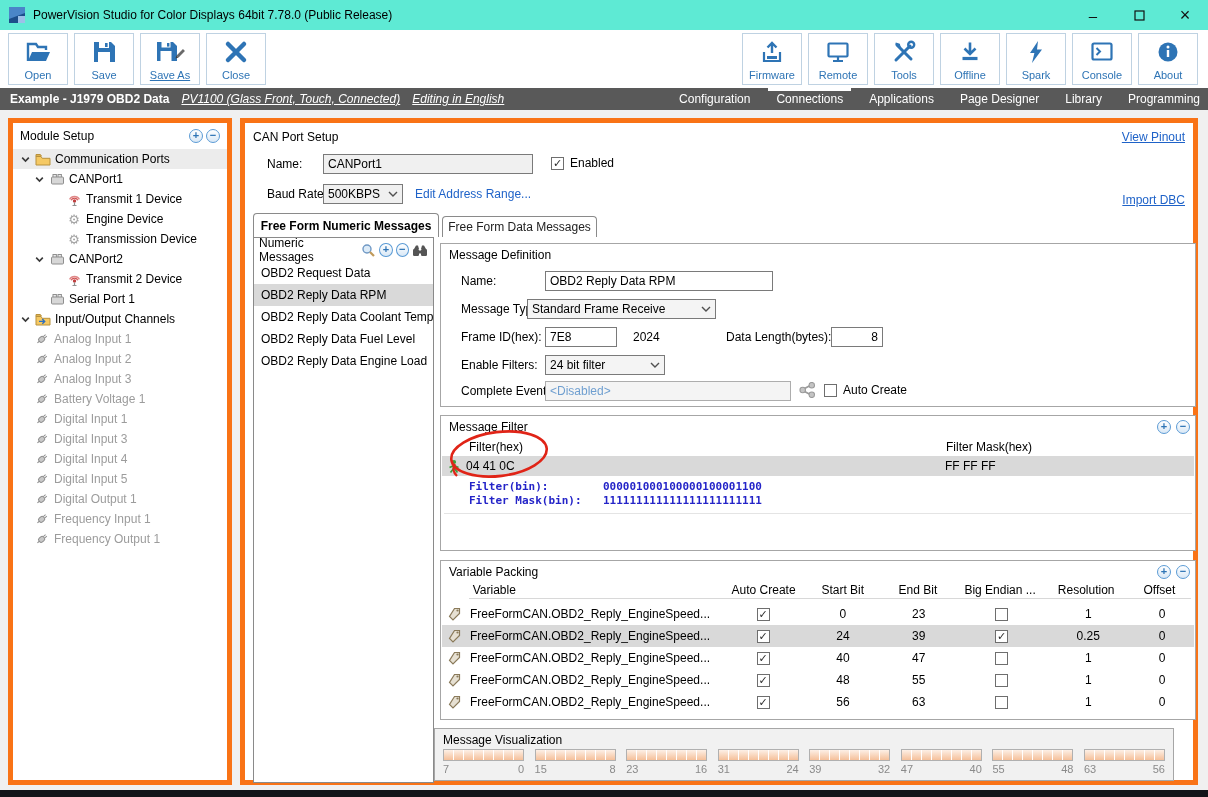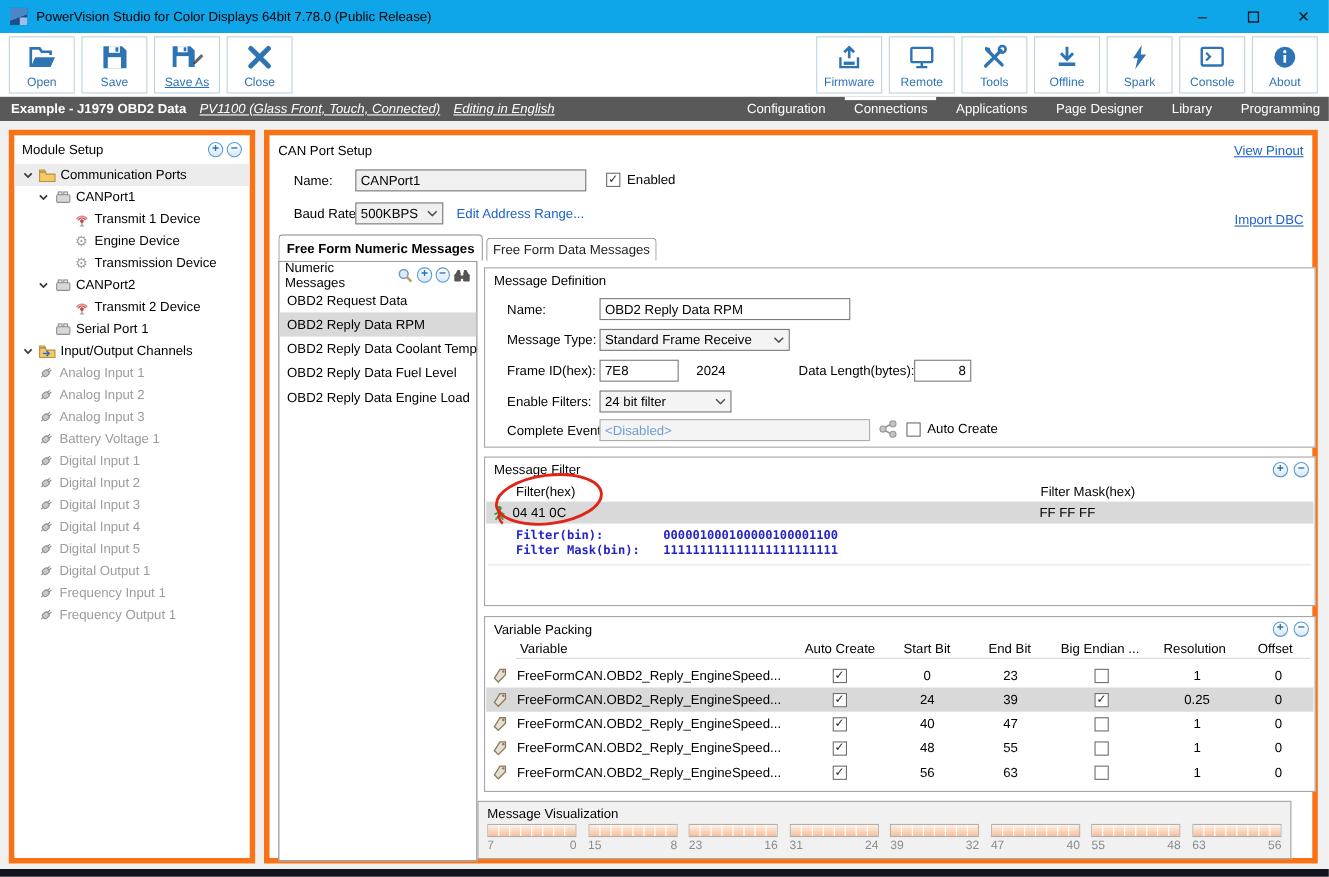--- a/index.html
+++ b/index.html
@@ -3,21 +3,21 @@
 <meta charset="utf-8">
 <style>
   * { box-sizing: border-box; }
   html,body { margin:0; padding:0; }
   body {
     width:1208px; height:797px; position:relative; overflow:hidden;
     font-family:"Liberation Sans", sans-serif; font-size:12px; color:#000;
     background:#fff;
   }
   
-  .titlebar { position:absolute; top:0; left:0; right:0; height:30px; background:#0ea5e9; display:flex; align-items:center; }
+  .titlebar { position:absolute; top:0; left:0; right:0; height:30px; background:#5eead4; display:flex; align-items:center; }
   .app-icon { margin:0 8px 0 9px; display:flex; }
   .win-controls { position:absolute; right:0; top:0; height:30px; display:flex; }
   .win-btn { width:46px; height:30px; display:flex; align-items:center; justify-content:center; font-size:15px; color:#111; }
   
   .toolbar { position:absolute; top:30px; left:0; right:0; height:58px; background:#fff; }
   .tgroup { position:absolute; top:3px; display:flex; gap:6px; }
   .tgroup.left { left:8px; } .tgroup.right { right:10px; }
   .tbtn { width:60px; height:52px; border:1px solid #bfd2e2; background:#fff; display:flex; flex-direction:column; align-items:center; justify-content:flex-end; padding-bottom:3px; }
   .tbtn .ic { flex:1; display:flex; align-items:center; justify-content:center; }
   .tbtn .lbl { color:#2e74b5; font-size:11px; line-height:12px; }
@@ -425,31 +425,20 @@
     </div>
     <div class="tree-row indio muted">
       <span class="ticon">
           <svg width="15" height="12" viewBox="0 0 15 12">
             <g transform="rotate(-40 7 6)" stroke="#8f8f8f">
               <rect x="3.5" y="3.5" width="6" height="5" rx="2" fill="#c9c9c9"></rect>
               <path d="M9.5 5 h3 M9.5 7 h3 M1 6 h2.5" fill="none"></path>
             </g>
           </svg>
         </span>
-      <span class="tlabel">Digital Input 2</span>
-    </div>
-    <div class="tree-row indio muted">
-      <span class="ticon">
-          <svg width="15" height="12" viewBox="0 0 15 12">
-            <g transform="rotate(-40 7 6)" stroke="#8f8f8f">
-              <rect x="3.5" y="3.5" width="6" height="5" rx="2" fill="#c9c9c9"></rect>
-              <path d="M9.5 5 h3 M9.5 7 h3 M1 6 h2.5" fill="none"></path>
-            </g>
-          </svg>
-        </span>
       <span class="tlabel">Digital Input 3</span>
     </div>
     <div class="tree-row indio muted">
       <span class="ticon">
           <svg width="15" height="12" viewBox="0 0 15 12">
             <g transform="rotate(-40 7 6)" stroke="#8f8f8f">
               <rect x="3.5" y="3.5" width="6" height="5" rx="2" fill="#c9c9c9"></rect>
               <path d="M9.5 5 h3 M9.5 7 h3 M1 6 h2.5" fill="none"></path>
             </g>
           </svg>
@@ -553,21 +542,21 @@
       <div class="lp-item">OBD2 Reply Data Coolant Temp</div>
       <div class="lp-item">OBD2 Reply Data Fuel Level</div>
       <div class="lp-item">OBD2 Reply Data Engine Load</div>
     </div>
 
     <div class="gbox" style="left:195px; top:120px; width:756px; height:164px;">
       <span class="gb-title">Message Definition</span>
       <span class="flabel" style="left:20px; top:30px;">Name:</span>
       <div class="tin" style="left:104px; top:27px; width:228px;">OBD2 Reply Data RPM</div>
       <span class="flabel" style="left:20px; top:58px;">Message Type:</span>
-      <div class="tin sel" style="left:104px; top:55px; width:173px;">
+      <div class="tin sel" style="left:86px; top:55px; width:189px;">
         <span>Standard Frame Receive</span>
         <span class="chevd">
             <svg width="10" height="6" viewBox="0 0 10 6">
               <path d="M1 1 L5 5 L9 1" stroke="#505050" stroke-width="1.4" fill="none"></path>
             </svg>
           </span>
       </div>
       <span class="flabel" style="left:20px; top:86px;">Frame ID(hex):</span>
       <div class="tin" style="left:104px; top:83px; width:72px;">7E8</div>
       <span class="flabel" style="left:192px; top:86px;">2024</span>

